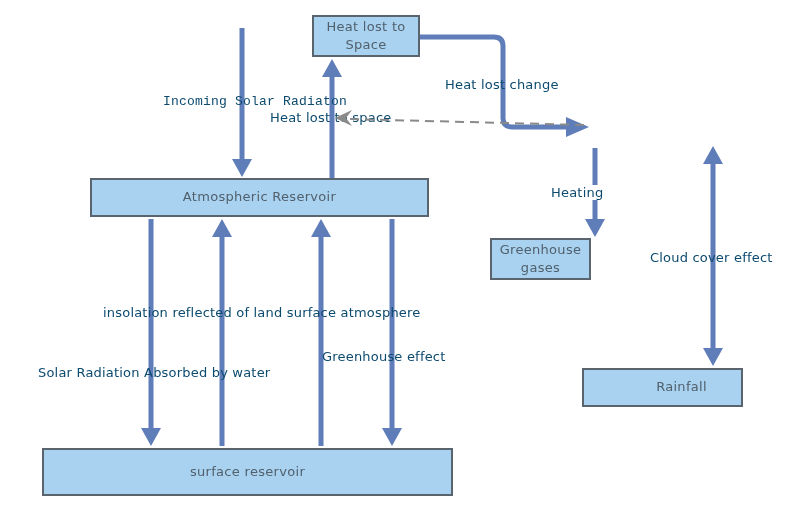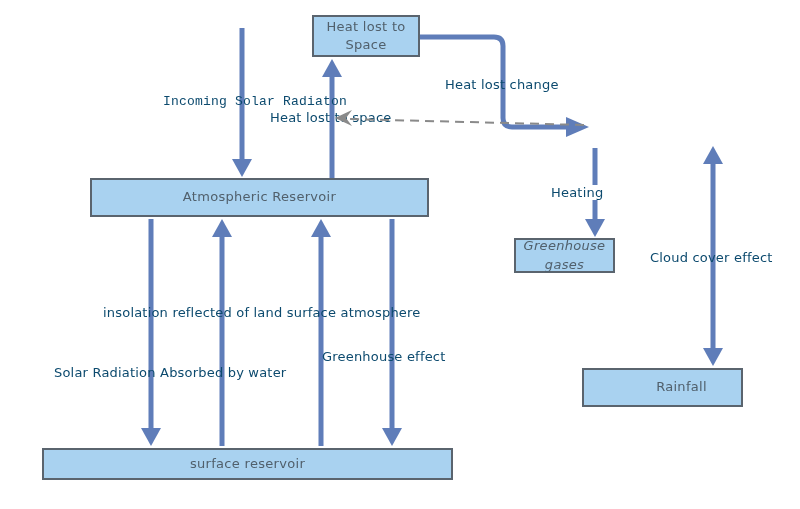--- a/index.html
+++ b/index.html
@@ -10,36 +10,36 @@
   .arrow-layer { position:absolute; left:0; top:0; width:800px; height:509px; pointer-events:none; }
   .node {
     position:absolute; box-sizing:border-box;
     background:#A9D2F0; border:2px solid #5A646E;
     color:#51606C; font-size:13px; line-height:1.4; letter-spacing:0.3px;
     display:flex; align-items:center; justify-content:center; text-align:center;
     padding:1px 2px;
   }
   #node-heat-lost-space   { left:312px; top:15px;  width:108px; height:42px; }
   #node-atmospheric       { left:90px;  top:178px; width:339px; height:39px; }
-  #node-greenhouse        { left:514px; top:238px; width:101px; height:35px;font-style:italic; }
+  #node-greenhouse        { left:490px; top:238px; width:101px; height:42px; }
   #node-rainfall          { left:582px; top:368px; width:161px; height:39px;padding-left:40px; }
-  #node-surface           { left:42px;  top:448px; width:411px; height:32px; }
+  #node-surface           { left:42px;  top:448px; width:411px; height:48px; }
 
   .lbl {
     position:absolute; font-size:13px; color:#0c4a6e;
     letter-spacing:0.2px; white-space:nowrap;
   }
   #lbl-incoming          { left:163px; top:94px;font-family:Liberation Mono, monospace;  }
   #lbl-heatlost          { left:270px; top:110px; }
   #lbl-heatlostchange    { left:445px; top:77px;  }
   #lbl-heating           { left:550px; top:185px; background:#fff; padding:0 1px; }
   #lbl-cloud             { left:650px; top:250px; }
   #lbl-insolation        { left:103px; top:305px; }
   #lbl-greenhouseeffect  { left:322px; top:349px; }
-  #lbl-solar             { left:38px;  top:365px;margin-left:16px; }
+  #lbl-solar             { left:38px;  top:365px; }
 </style>
 </head>
 <body>
 
 <div class="canvas">
 
   <svg class="arrow-layer" viewBox="0 0 800 509" xmlns="http://www.w3.org/2000/svg">
     <g stroke="#5F7DB9" stroke-width="5" fill="#5F7DB9">
 
       <g>

